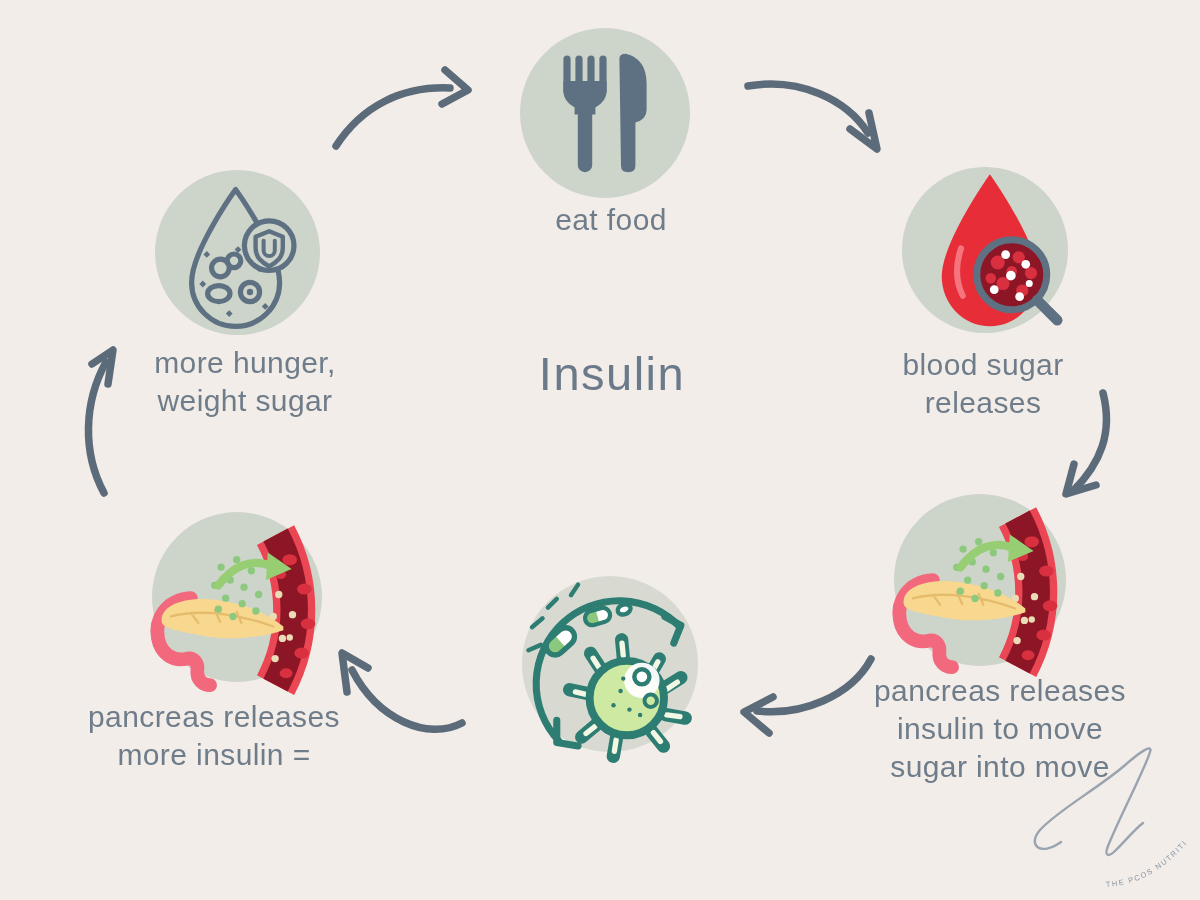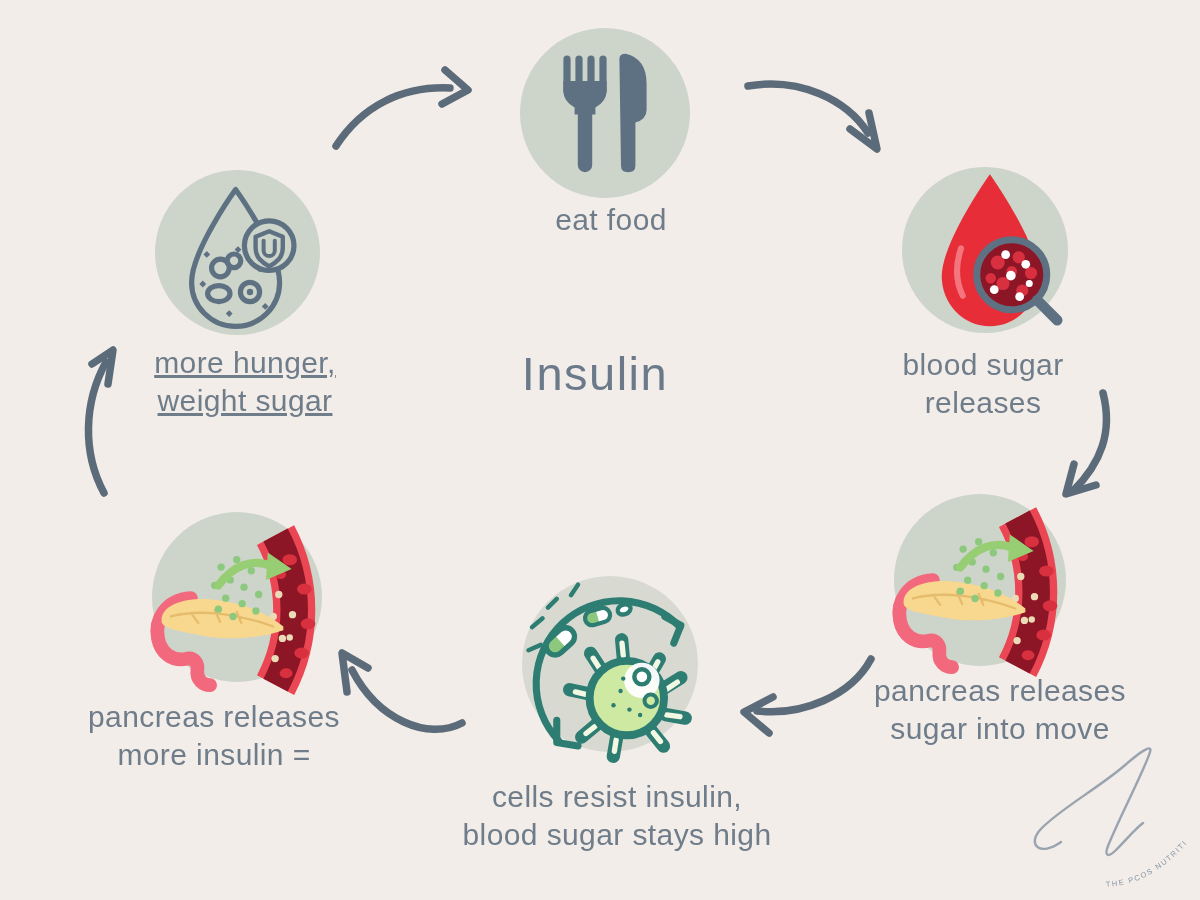--- a/index.html
+++ b/index.html
@@ -19,21 +19,21 @@
     position:absolute;
     transform:translateX(-50%);
     text-align:center;
     color:var(--text,#6f7c8a);
     font-size:30px;font-weight:300;
     line-height:38px;letter-spacing:.4px;
     white-space:nowrap;
   }
   .label .ln{display:block;}
   .title{
-    position:absolute;left:595px;top:340px;
+    position:absolute;left:612px;top:340px;
     transform:translateX(-50%);
     color:var(--title,#6b7a8a);
     font-size:47px;font-weight:300;line-height:67px;letter-spacing:1.5px;
     white-space:nowrap;
   }
   .title .ln{display:block;}
   .arrows, .wm{position:absolute;left:0;top:0;}
   .arrows path{
     fill:none;stroke:var(--arrow,#5c6b7a);
     stroke-width:7.5;stroke-linecap:round;stroke-linejoin:round;
@@ -161,20 +161,21 @@
         <circle cx="133" cy="106" r="4"></circle>
           <circle cx="108" cy="112" r="4"></circle>
           <circle cx="92" cy="104" r="4"></circle>
       </g>
       <path d="M92 78 C108 56 130 48 150 57" fill="none" style="stroke:var(--green_arrow)" stroke-width="9" stroke-linecap="round"></path>
       <polygon points="146,42 172,60 144,72" style="fill:var(--green_arrow)"></polygon>
     </svg>
   </div>
   <div class="label" style="left:1000px;top:672px;">
     <span class="ln">pancreas releases</span>
+    <span class="ln">insulin to move</span>
     <span class="ln">sugar  into move</span>
   </div>
 
   <div class="circle" style="left:522px;top:576px;width:176px;height:176px;background:var(--sage_alt,#d8dad2);">
     <svg width="195" height="195" viewBox="0 0 220 220" style="left:-6px;top:-2px;">
 
       <g style="stroke:var(--teal)" stroke-width="15" stroke-linecap="round">
         <path d="M121.2 96.2 L119.2 74.2" fill="none"></path>
         <path d="M150.4 115.1 L161.7 95.9" fill="none"></path>
         <path d="M167.5 128.6 L186.1 116.9" fill="none"></path>
@@ -225,24 +226,20 @@
         <rect x="-18" y="-10" width="36" height="20" rx="10" fill="none" style="stroke:var(--teal)" stroke-width="6"></rect>
       </g>
       <ellipse cx="122" cy="40" rx="7.5" ry="5.5" fill="#ffffff" style="stroke:var(--teal)" stroke-width="5" transform="rotate(-20 122 40)"></ellipse>
       <g style="stroke:var(--teal)" stroke-width="5" stroke-linecap="round" fill="none">
         <path d="M18 60 l12 -10"></path>
           <path d="M14 86 l14 -6"></path>
         <path d="M62 24 l8 -12"></path>
           <path d="M36 38 l10 -10"></path>
       </g>
     </svg>
-  </div>
-  <div class="label" style="left:617px;top:778px;">
-    <span class="ln">cells resist insulin,</span>
-    <span class="ln">blood sugar stays high</span>
   </div>
 
   <div class="circle" style="left:152px;top:512px;width:170px;height:170px;">
     <svg width="220" height="183" viewBox="0 0 240 200" style="left:-18px;top:2px;">
       <path d="M154.5 23 A175 175 0 0 1 154.5 187" fill="none" style="stroke:var(--vessel_border)" stroke-width="46"></path>
       <path d="M154.5 23 A175 175 0 0 1 154.5 187" fill="none" style="stroke:var(--vessel)" stroke-width="30"></path>
       <g style="fill:var(--cell_red)">
         <ellipse cx="170" cy="50" rx="8" ry="6"></ellipse>
           <ellipse cx="186" cy="82" rx="8" ry="6"></ellipse>
         <ellipse cx="190" cy="120" rx="8" ry="6"></ellipse>
@@ -300,21 +297,21 @@
         <rect x="97" y="94" width="6" height="6" transform="rotate(45 100 97)"></rect>
         <rect x="131" y="165" width="6" height="6" transform="rotate(45 134 168)"></rect>
         <rect x="86" y="174" width="6" height="6" transform="rotate(45 89 177)"></rect>
         <rect x="124" y="118" width="6" height="6" transform="rotate(45 127 121)"></rect>
       </g>
       <circle cx="139" cy="92" r="31" style="fill:var(--sage);stroke:var(--slate)" stroke-width="6.5"></circle>
       <path d="M139 74 L156 81 V95 C156 107 148 113 139 118 C130 113 122 107 122 95 V81 Z" fill="none" style="stroke:var(--slate)" stroke-width="5.5" stroke-linejoin="round"></path>
       <path d="M132 86 V98 a7 7 0 0 0 14 0 V86" fill="none" style="stroke:var(--slate)" stroke-width="5" stroke-linecap="round"></path>
     </svg>
   </div>
-  <div class="label" style="left:245px;top:344px;text-decoration:underline;">
+  <div class="label" style="left:245px;top:344px;">
     <span class="ln">more hunger,</span>
     <span class="ln">weight sugar</span>
   </div>
 
   <svg class="wm" width="1200" height="900" viewBox="0 0 1200 900">
     <path class="sig" d="M1061 842 C1040 857 1027 845 1040 830 C1057 811 1097 789 1124 766 C1140 752 1153 743 1150 752 C1145 769 1120 816 1108 846 C1104 856 1108 858 1116 850 C1125 841 1135 829 1143 823"></path>
     <path id="wm-arc" d="M1106 887 Q1152 885 1189 841" fill="none"></path>
     <text><textPath href="#wm-arc">THE PCOS NUTRITIONIST ALYSSA</textPath></text>
   </svg>
 

